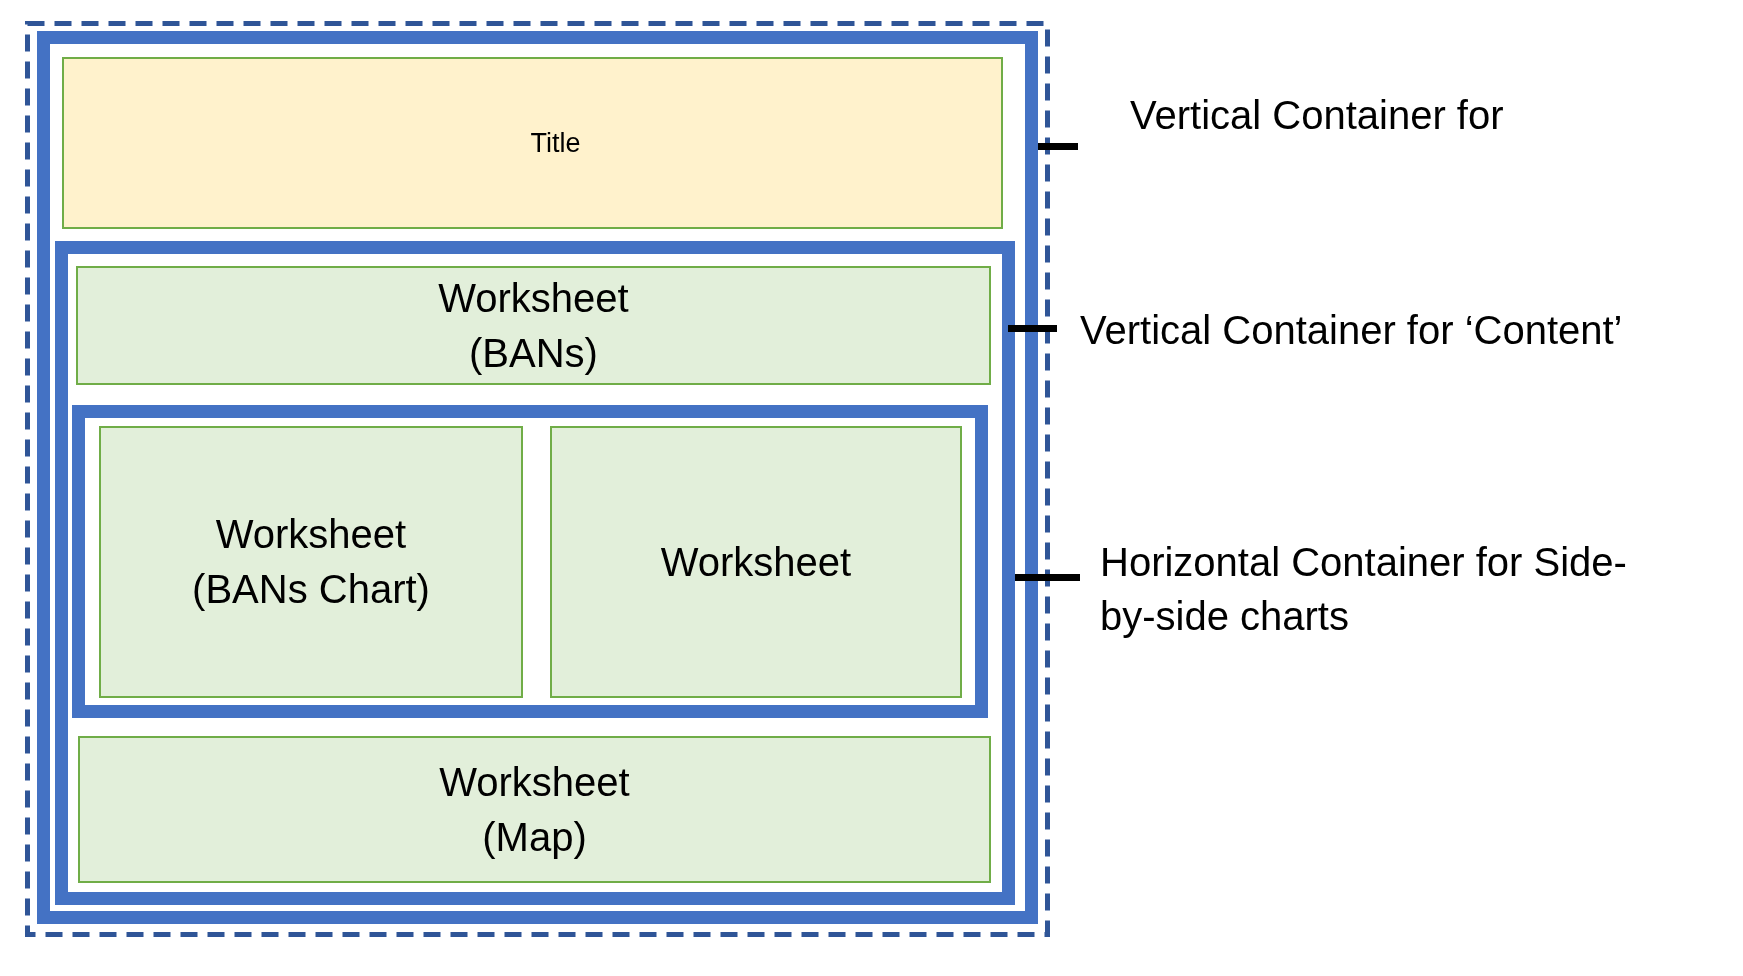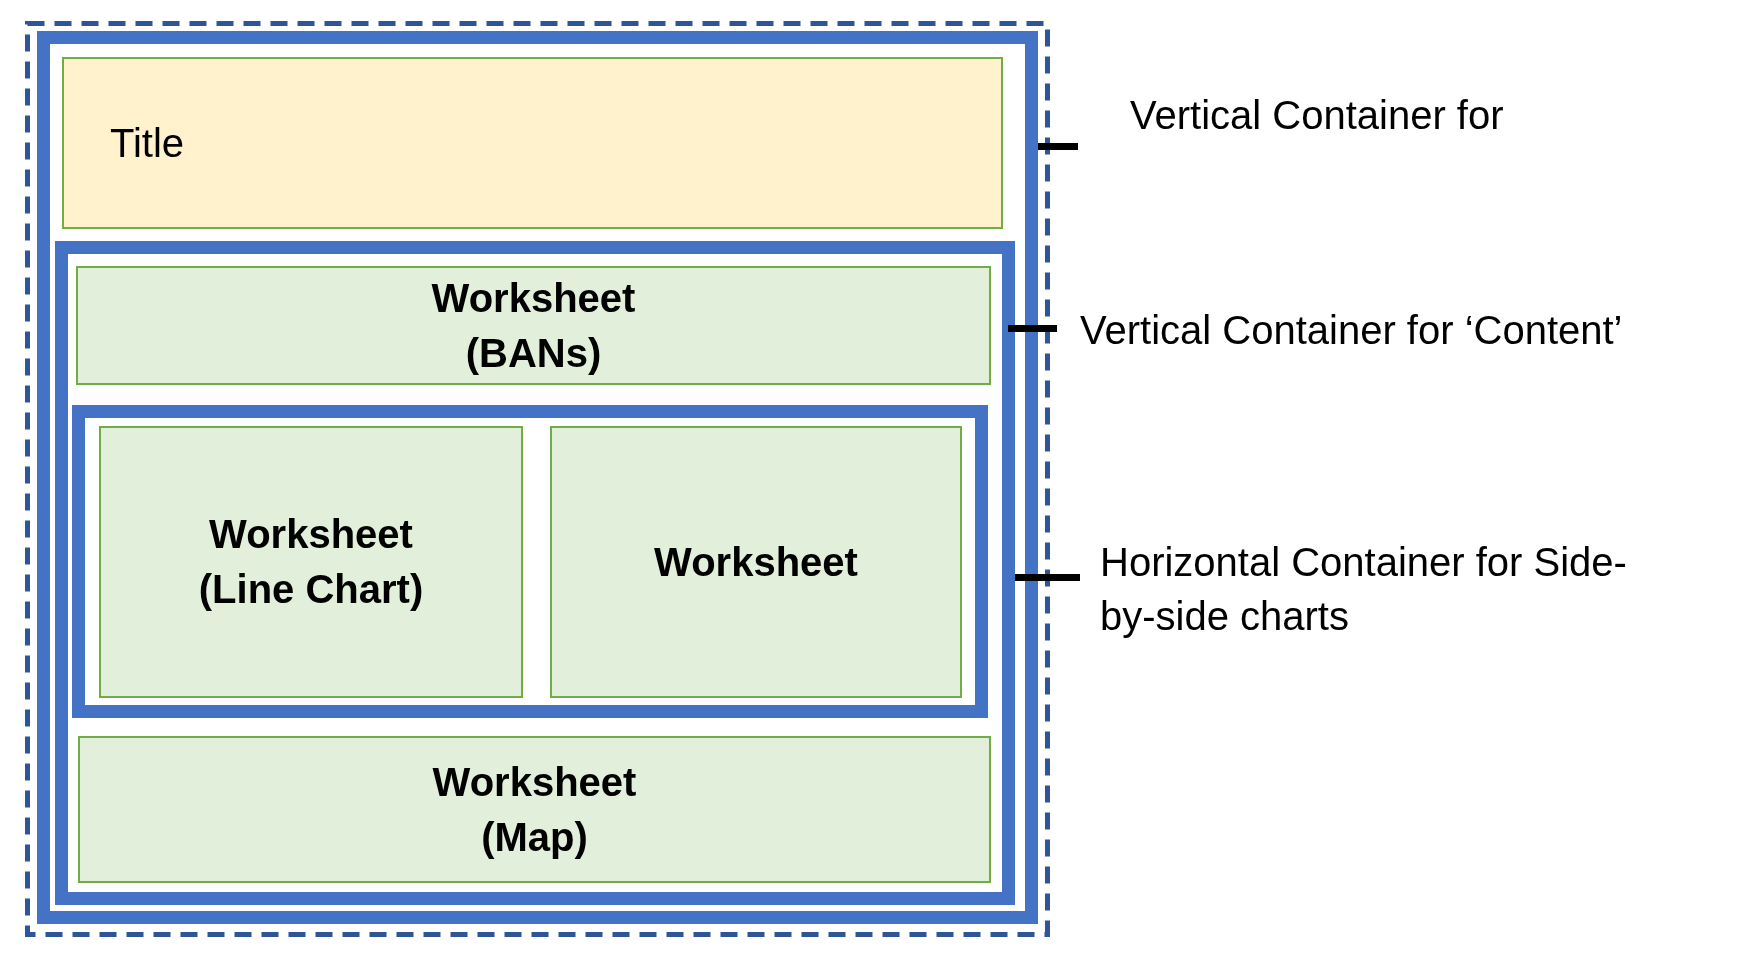--- a/index.html
+++ b/index.html
@@ -46,34 +46,34 @@
   
   .title-box {
     position: absolute;
     left: 12px; top: 13px;
     width: 941px; height: 172px;
     background: #FFF2CC;
     border: 2px solid #70AD47;
     display: flex;
     align-items: center;
     padding-left: 46px;
-    font-size: 40px;
+    font-size: 27px;
+    justify-content: center;
   }
   .ws {
     position: absolute;
     background: #E2EFDA;
     border: 2px solid #70AD47;
     display: flex;
     flex-direction: column;
     align-items: center;
     justify-content: center;
     text-align: center;
     font-size: 40px;
     line-height: 55px;
-    font-weight: bold;
   }
   .ws-bans    { left: 8px;   top: 12px;  width: 915px; height: 119px; }
   .ws-line    { left: 14px;  top: 8px;   width: 424px; height: 272px; }
   .ws-scatter { left: 465px; top: 8px;   width: 412px; height: 272px; }
   .ws-map     { left: 10px;  top: 482px; width: 913px; height: 147px; }
 
   
   .tick {
     position: absolute;
     height: 7px;
@@ -112,21 +112,21 @@
     <div class="content-container">
 
       <div class="ws ws-bans">
         <span>Worksheet</span>
         <span>(BANs)</span>
       </div>
 
       <div class="h-container">
         <div class="ws ws-line">
           <span>Worksheet</span>
-          <span>(Line Chart)</span>
+          <span>(BANs Chart)</span>
         </div>
         <div class="ws ws-scatter">
           <span>Worksheet</span>
         </div>
       </div>
 
       <div class="ws ws-map">
         <span>Worksheet</span>
         <span>(Map)</span>
       </div>

